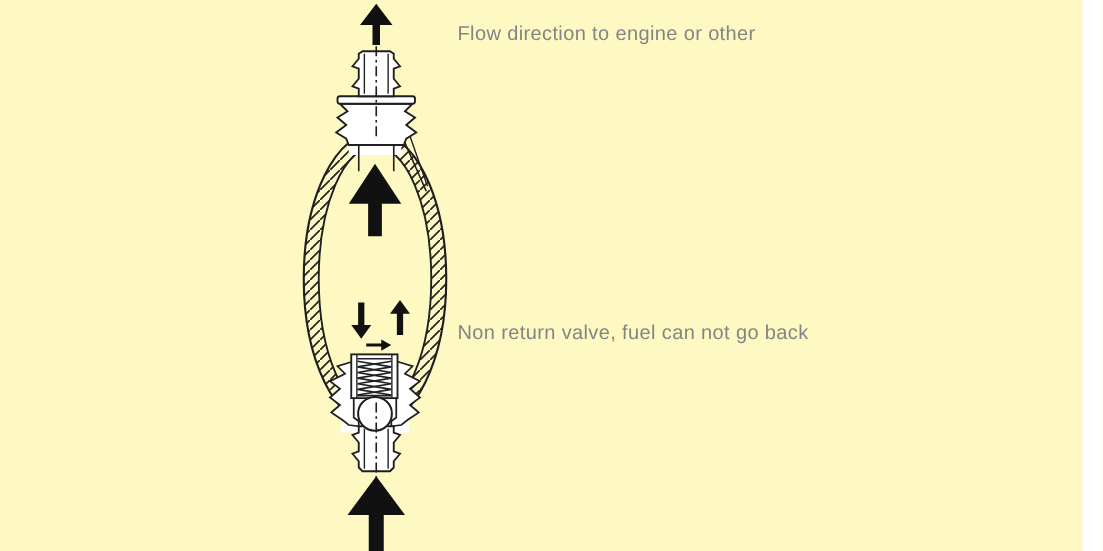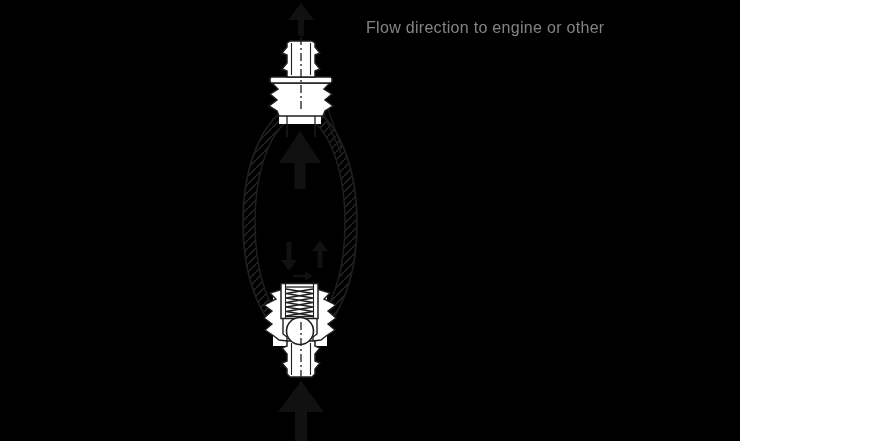--- a/index.html
+++ b/index.html
@@ -1,19 +1,19 @@
 <!DOCTYPE html>
 <html><head>
 <meta charset="utf-8">
 <style>
   html,body{margin:0;padding:0;background:#ffffff;}
   #stage{
     position:relative;
-    width:740px;height:441px;
-    background:#000000;
+    width:866px;height:441px;
+    background:#fef9c3;
     overflow:hidden;
     font-family:"Liberation Sans", sans-serif;
   }
   #stage svg{position:absolute;left:0;top:0;}
   .label{
     position:absolute;
     font-size:16px;
     line-height:22px;
     letter-spacing:0.3px;
     color:#848484;
@@ -105,14 +105,15 @@
         <rect x="317.5" y="250" width="5" height="18"></rect>
         <polygon points="320,240 312,251 328,251"></polygon>
       </g>
     </g>
 
     <polygon fill="#111111" points="301,381 278,412 295,412 295,441 307,441 307,412 324,412"></polygon>
   </svg>
 
   <div class="label label-flow">Flow direction to engine or other</div>
 
+  <div class="label label-valve">Non return valve, fuel can not go back</div>
 
 </div>
 
 </body></html>

